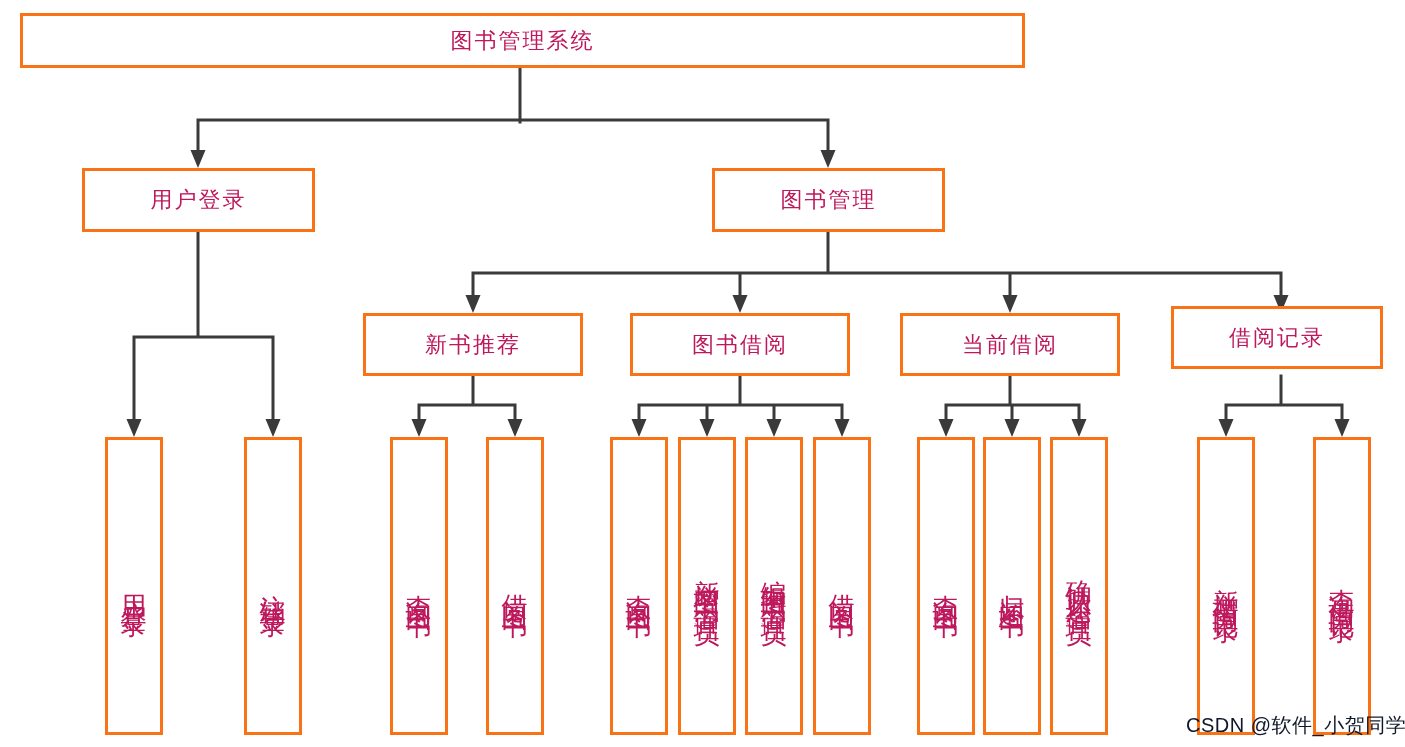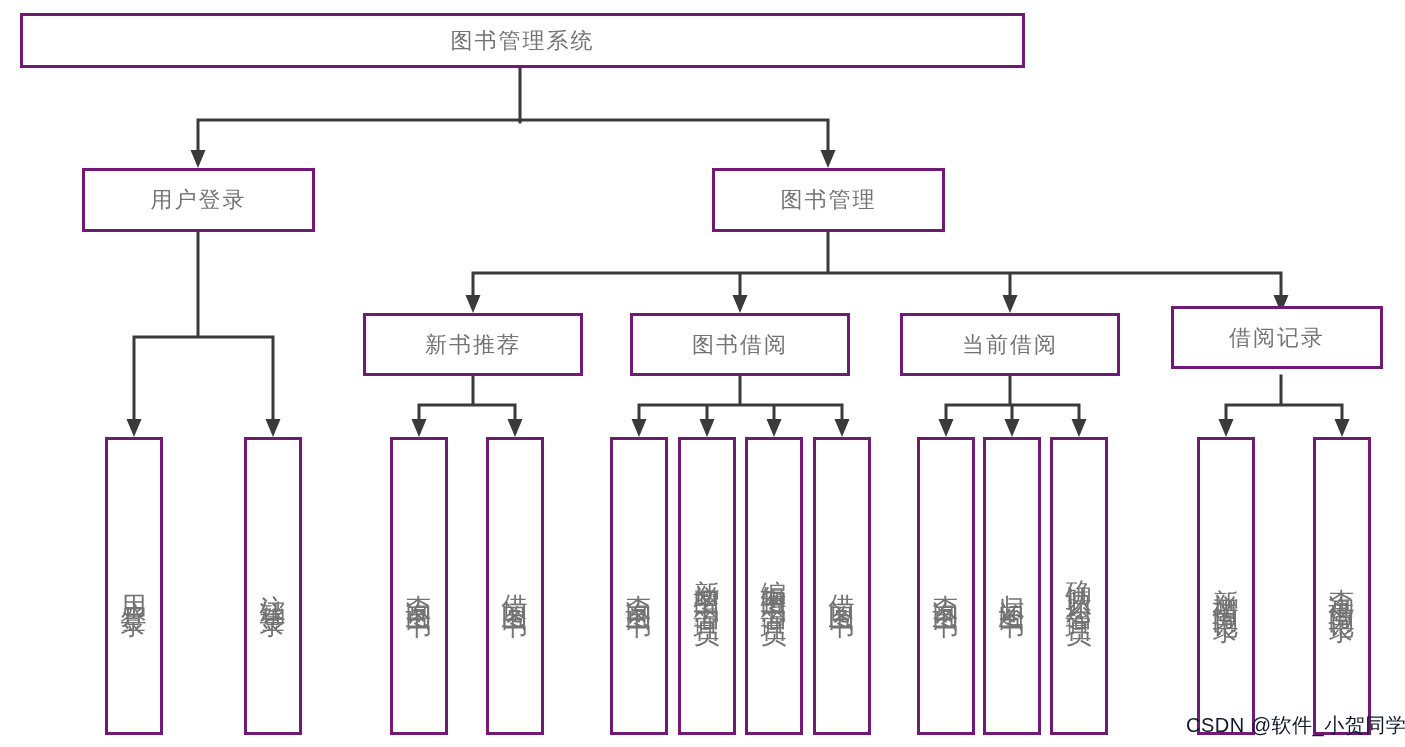--- a/index.html
+++ b/index.html
@@ -17,26 +17,26 @@
   }
   #wires {
     position: absolute;
     left: 0;
     top: 0;
     z-index: 1;
   }
   .node {
     position: absolute;
     box-sizing: border-box;
-    border: 3px solid #701a75;
+    border: 3px solid #f97316;
     background: #ffffff;
     display: flex;
     align-items: center;
     justify-content: center;
-    color: #737373;
+    color: #be185d;
     z-index: 2;
   }
   .hlabel {
     font-size: 22px;
     letter-spacing: 2px;
     white-space: nowrap;
   }
   .leaf .vlabel {
     writing-mode: vertical-lr;
     text-orientation: mixed;

